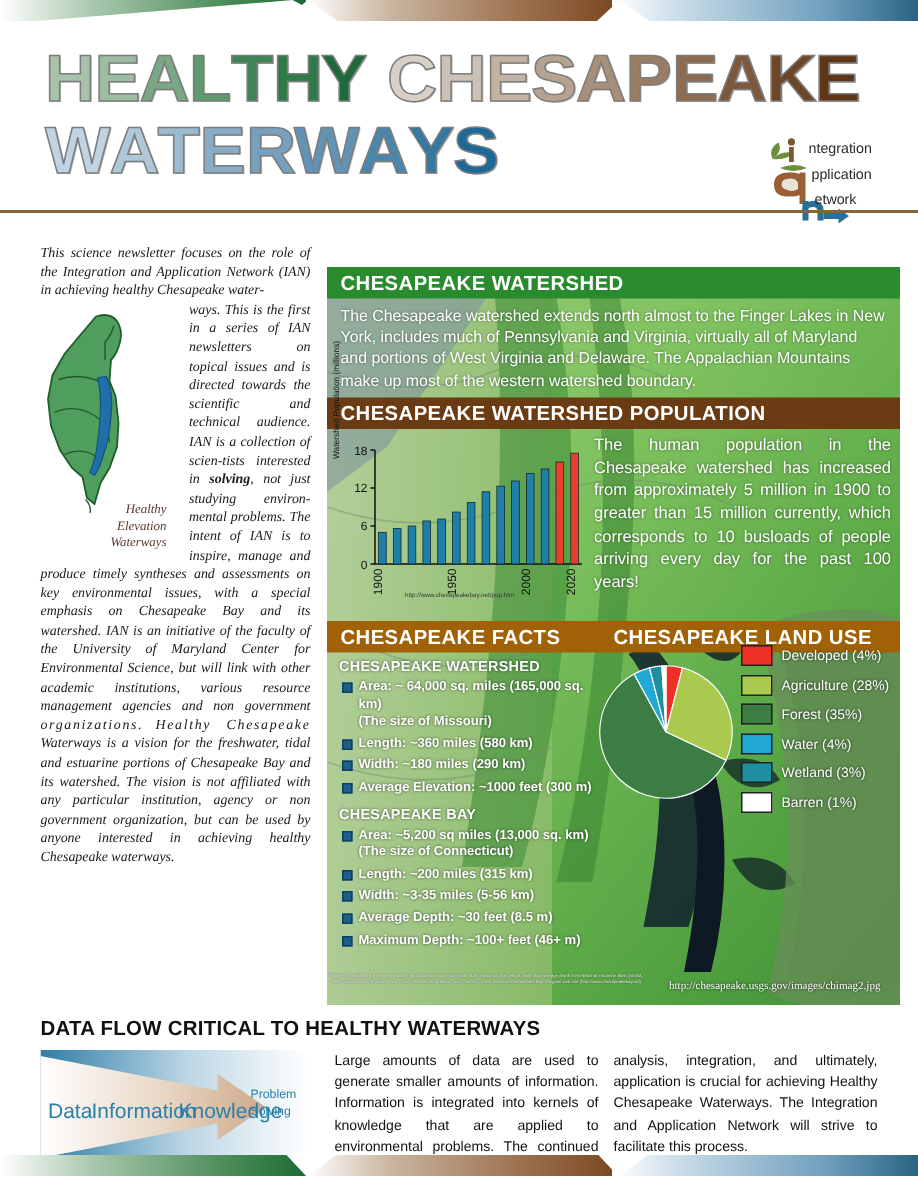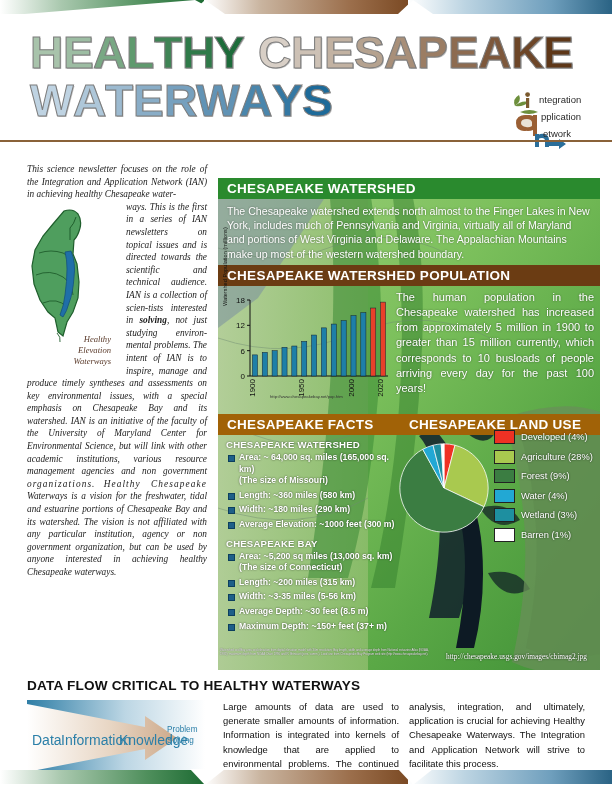--- a/index.html
+++ b/index.html
@@ -259,21 +259,21 @@
             <li><span class="bullet"></span><span>Length: ~360 miles (580 km)</span></li>
             <li><span class="bullet"></span><span>Width: ~180 miles (290 km)</span></li>
             <li><span class="bullet"></span><span>Average Elevation: ~1000 feet (300 m)</span></li>
           </ul>
           <div class="subhead">CHESAPEAKE BAY</div>
           <ul class="facts">
             <li><span class="bullet"></span><span>Area:  ~5,200 sq miles (13,000 sq. km)</span><span class="cont">(The size of Connecticut)</span></li>
             <li><span class="bullet"></span><span>Length: ~200 miles (315 km)</span></li>
             <li><span class="bullet"></span><span>Width: ~3-35 miles (5-56 km)</span></li>
             <li><span class="bullet"></span><span>Average Depth: ~30 feet (8.5 m)</span></li>
-            <li><span class="bullet"></span><span>Maximum Depth: ~150+ feet (37+ m)</span></li>
+            <li><span class="bullet"></span><span>Maximum Depth: ~100+ feet (46+ m)</span></li>
           </ul>
         </div>
     </div>
 
     <div class="col-land">
       <div class="sechead sh-blue">CHESAPEAKE LAND USE</div>
       <svg id="piechart" width="96" height="96" viewBox="0 0 100 100" style="position:absolute;left:-4px;top:26px;">
           <path d="M50 50 L50 4 A46 46 0 0 1 61.43973480958333 5.4451745880829705 Z" fill="#ee3124" stroke="#ffffff" stroke-width=".8"></path>
           <path d="M50 50 L61.43973480958333 5.4451745880829705 A46 46 0 0 1 91.6220444134369 69.58584741199336 Z" fill="#a9c94f" stroke="#ffffff" stroke-width=".8"></path>
           <path d="M50 50 L91.6220444134369 69.58584741199336 A46 46 0 1 1 27.8393309913211 9.689892717982275 Z" fill="#3b7d42" stroke="#ffffff" stroke-width=".8"></path>
@@ -285,21 +285,21 @@
           <div class="legrow">
             <span class="swatch" style="background: rgb(238, 49, 36);"></span>
             <span class="legtxt">Developed (4%)</span>
           </div>
           <div class="legrow">
             <span class="swatch" style="background: rgb(169, 201, 79);"></span>
             <span class="legtxt">Agriculture (28%)</span>
           </div>
           <div class="legrow">
             <span class="swatch" style="background: rgb(59, 125, 66);"></span>
-            <span class="legtxt">Forest (9%)</span>
+            <span class="legtxt">Forest (35%)</span>
           </div>
           <div class="legrow">
             <span class="swatch" style="background: rgb(34, 168, 212);"></span>
             <span class="legtxt">Water (4%)</span>
           </div>
           <div class="legrow">
             <span class="swatch" style="background: rgb(30, 143, 160);"></span>
             <span class="legtxt">Wetland (3%)</span>
           </div>
           <div class="legrow">

